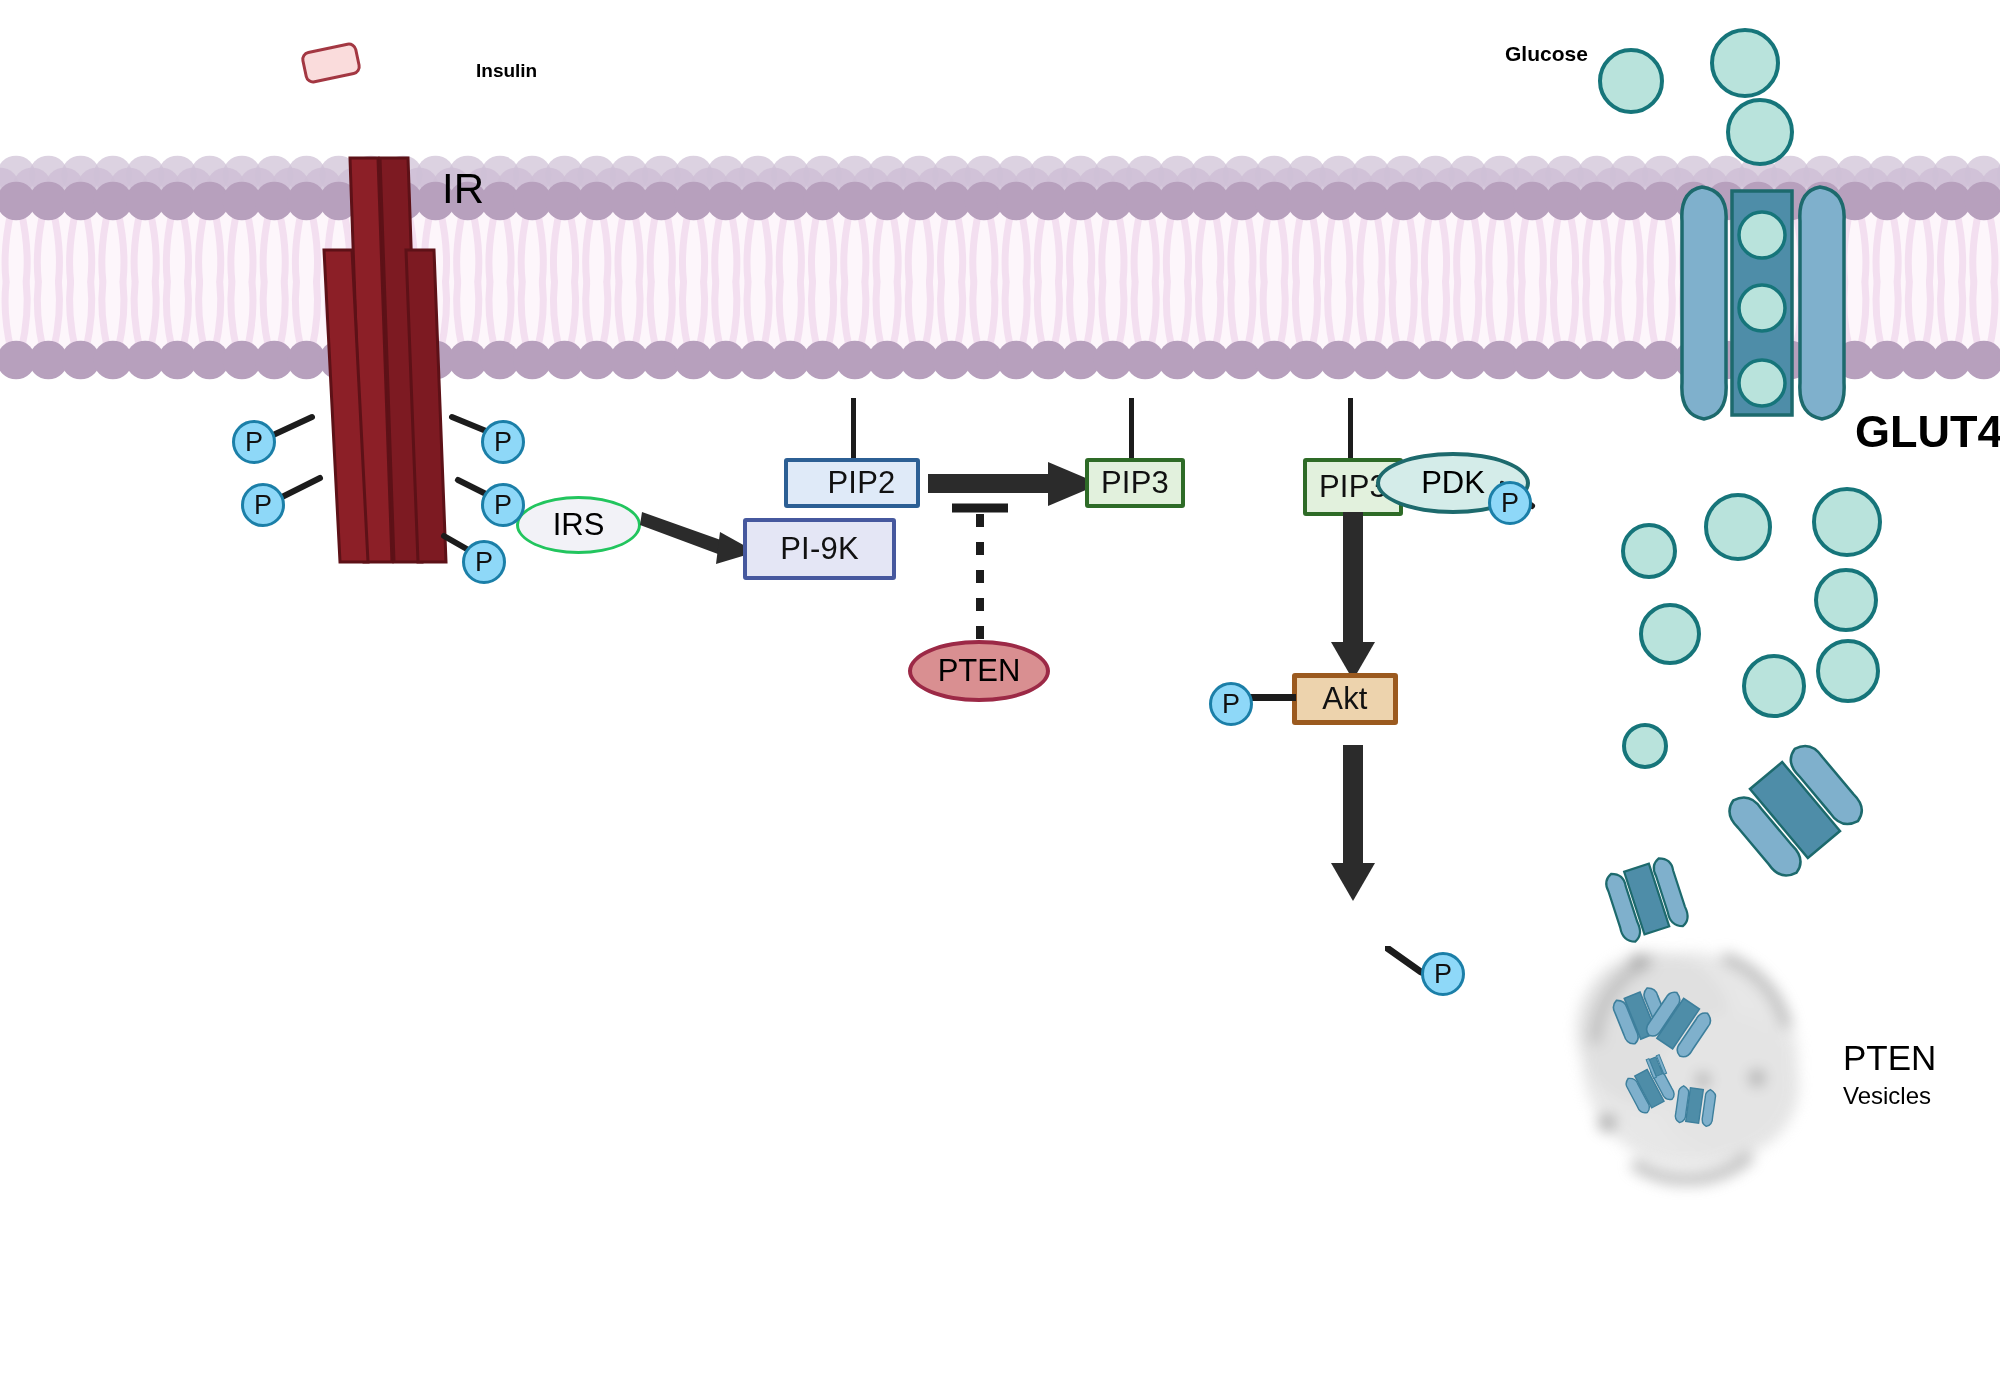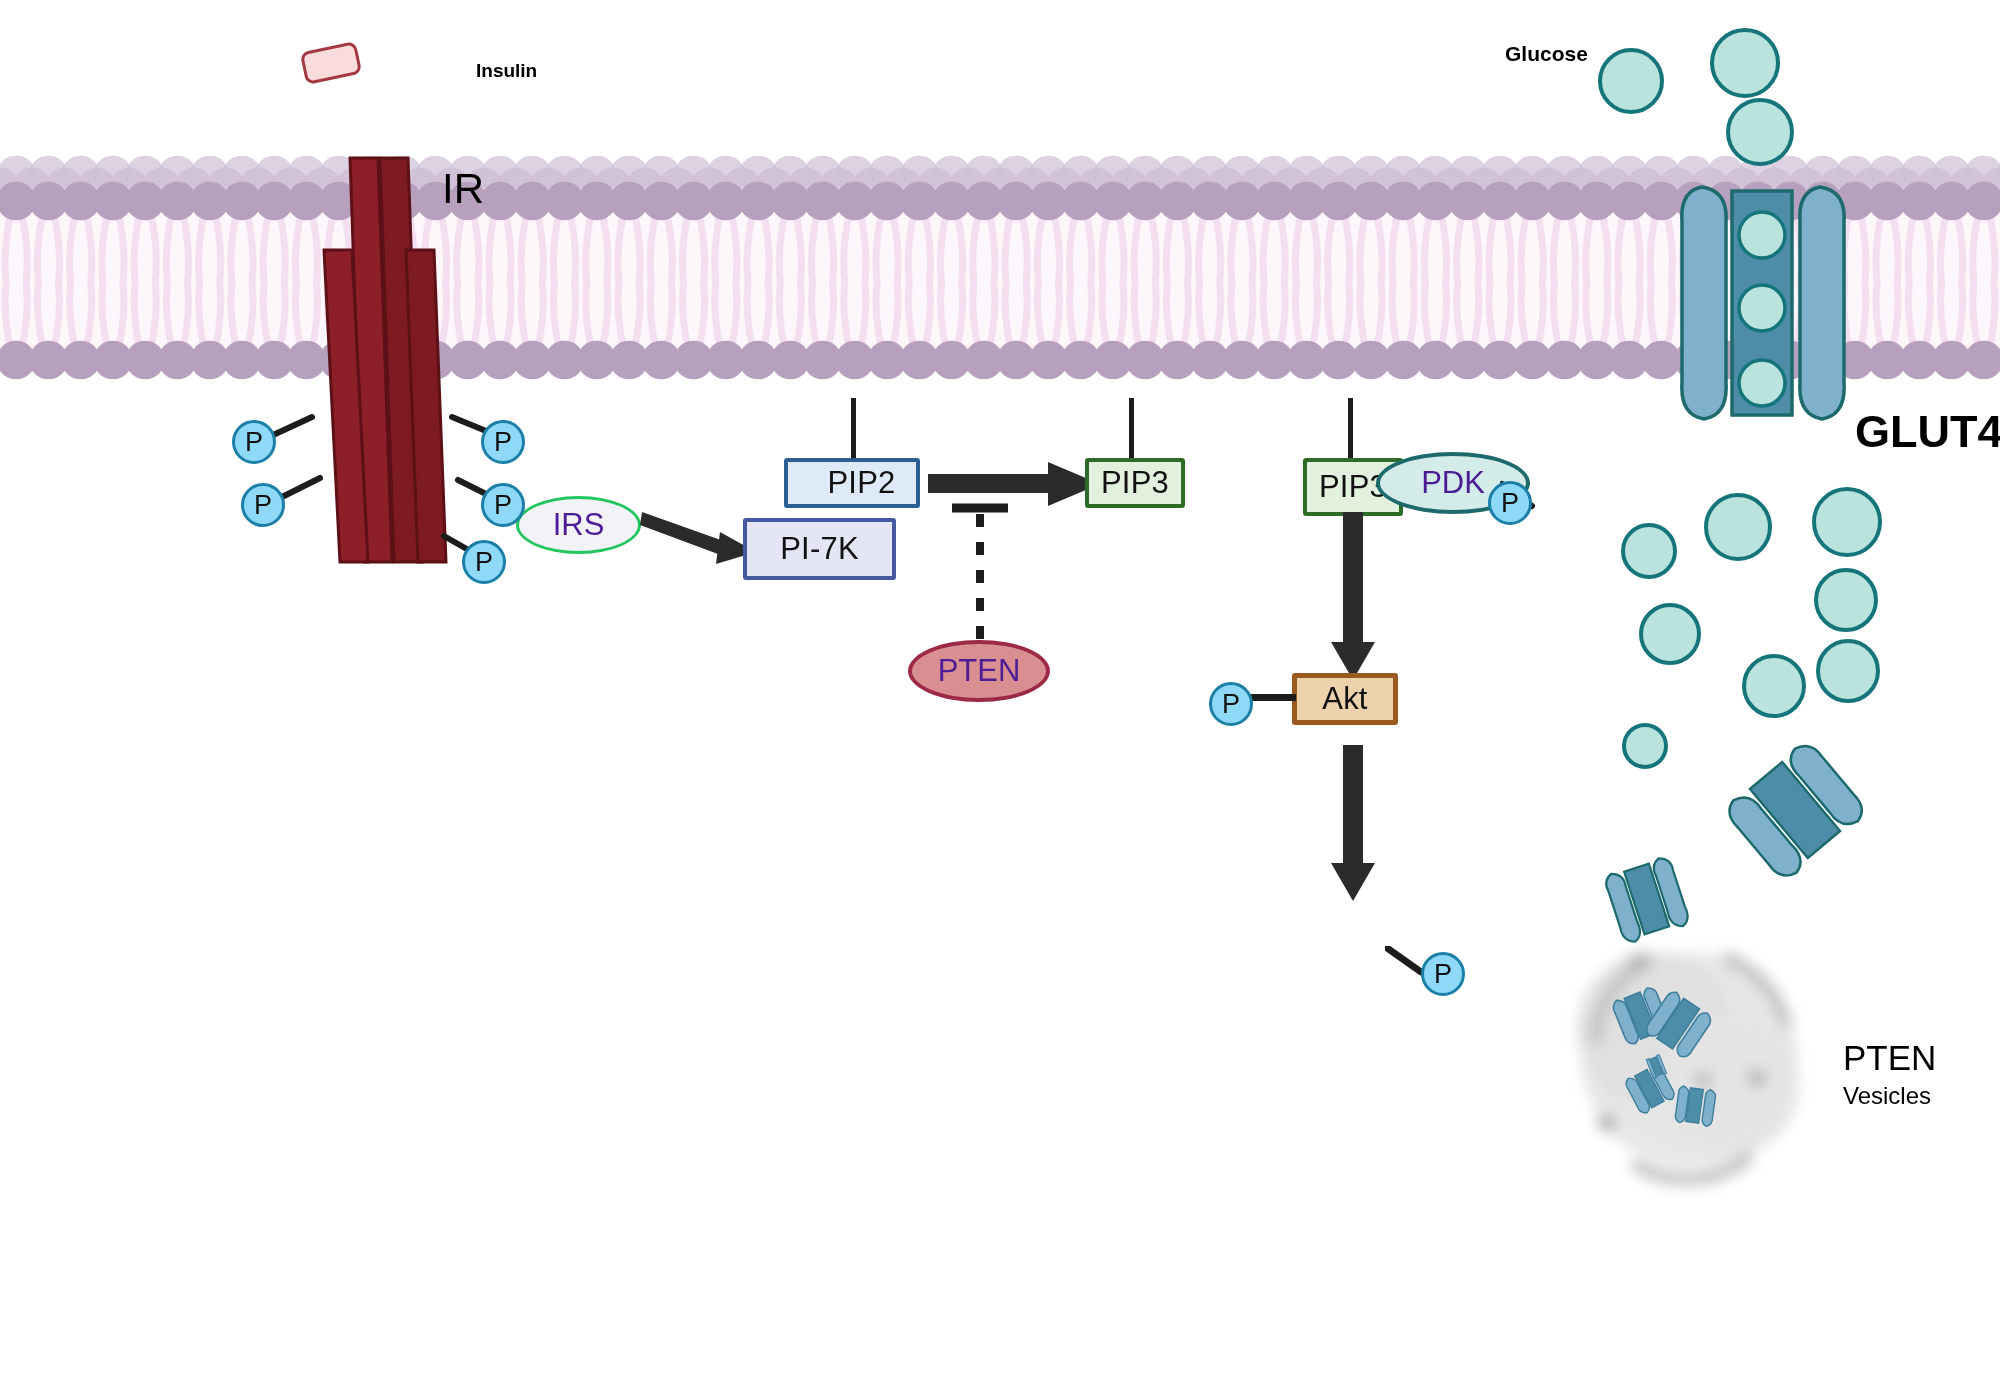--- a/index.html
+++ b/index.html
@@ -40,21 +40,21 @@
     letter-spacing: 0.2px;
   }
   .ellipse {
     position: absolute;
     box-sizing: border-box;
     display: flex;
     align-items: center;
     justify-content: center;
     border-radius: 50%;
     font-size: 31px;
-    color: #4c1d95;
+    color: #000000;
   }
   .pcircle {
     position: absolute;
     box-sizing: border-box;
     width: 44px;
     height: 44px;
     border-radius: 50%;
     background: #8ed8f8;
     border: 3px solid #1b7fa8;
     display: flex;
@@ -662,21 +662,21 @@
   </svg>
 
   <div class="connector" style="left:851px; top:398px; width:5px; height:62px;"></div>
   <div class="node-box" style="left:784px; top:458px; width:136px; height:50px;
               background:#dfeaf8; border:4px solid #2c5f94;padding-left:19px;">
     <span>PIP2</span>
   </div>
 
   <div class="node-box" style="left:743px; top:518px; width:153px; height:62px;
               background:#e4e6f5; border:4px solid #46589e;">
-    <span>PI-7K</span>
+    <span>PI-9K</span>
   </div>
 
   <svg class="abs" style="left:928px; top:458px; width:180px; height:60px;" width="180" height="60" viewBox="0 0 180 60">
     <g fill="#2b2b2b">
       <rect x="0" y="16" width="130" height="19"></rect>
       <path d="M 120 4 L 172 26 L 120 48 Z"></path>
     </g>
   </svg>
 
   <svg class="abs" style="left:940px; top:500px; width:80px; height:150px;" width="80" height="150" viewBox="0 0 80 150">

